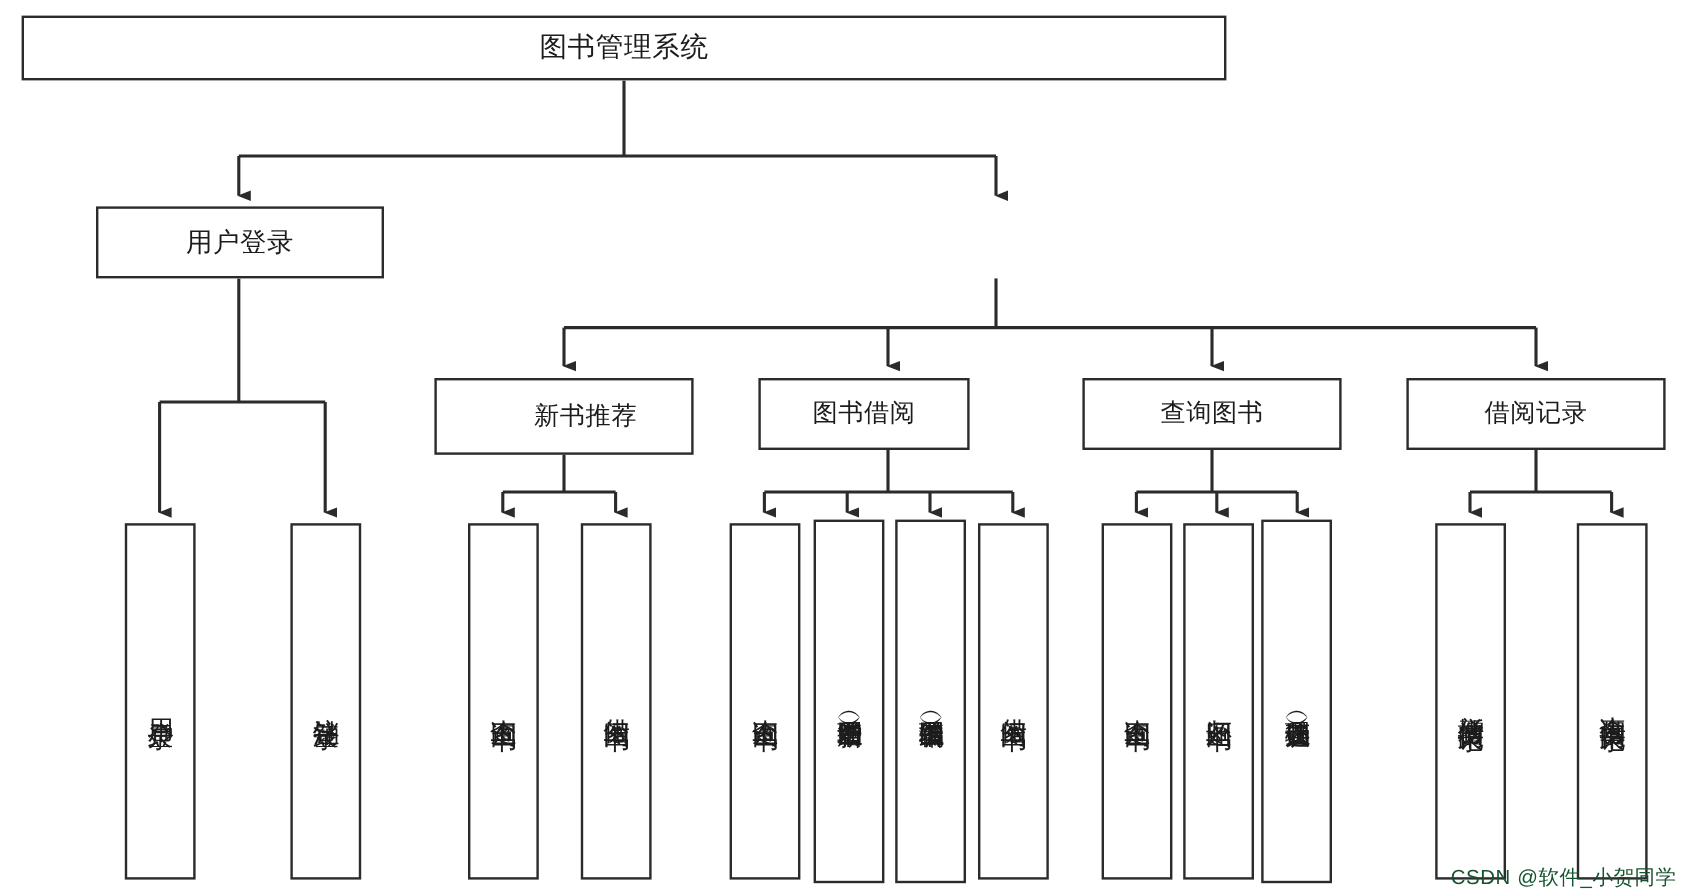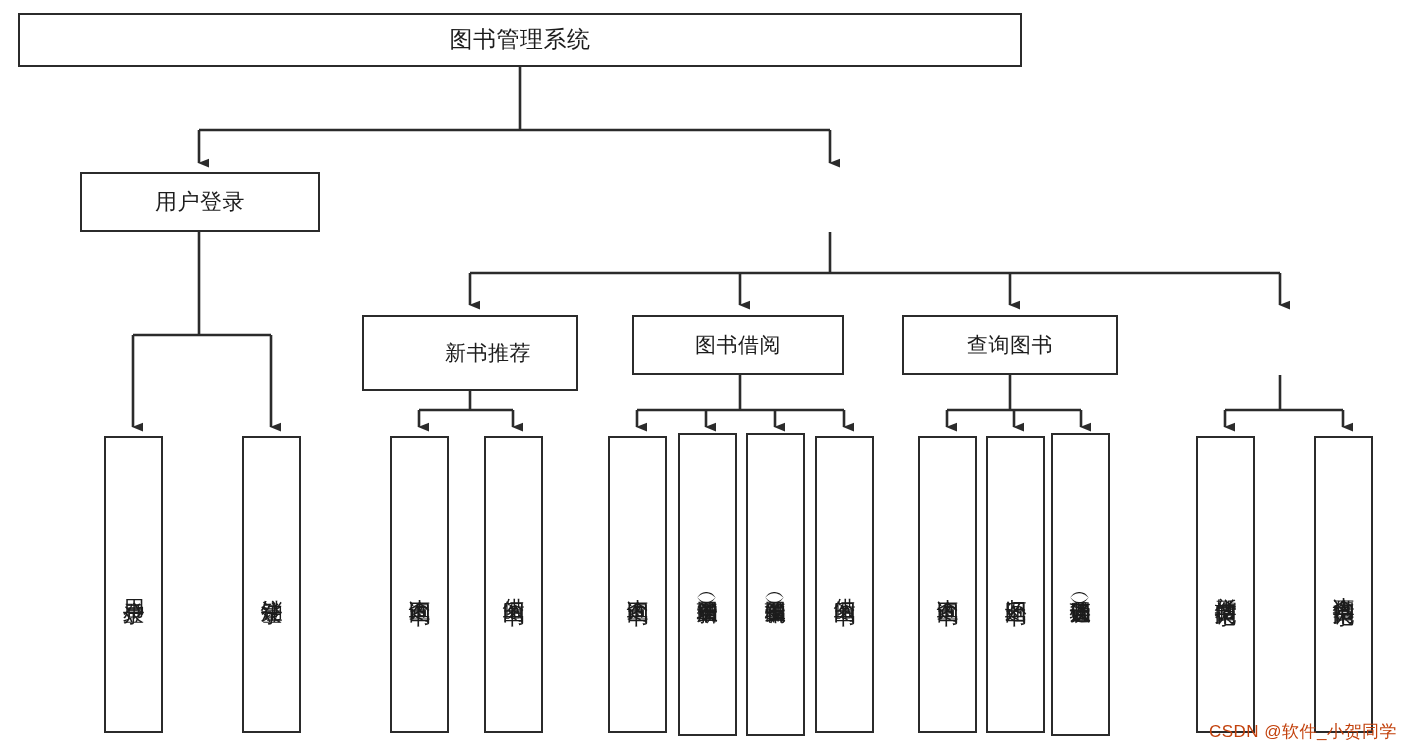--- a/index.html
+++ b/index.html
@@ -67,21 +67,21 @@
   .node.leaf.tight .node-label {
     font-size: 21px;
     letter-spacing: 0px;
   }
 
   #watermark {
     position: absolute;
     right: 8px;
     bottom: 4px;
     font-size: 17px;
-    color: #c2410c;
+    color: #14532d;
     letter-spacing: 0.5px;
     user-select: none;
     white-space: nowrap;
   }
 </style>
 </head>
 <body>
 
 <div id="diagram-root">
 
@@ -138,32 +138,35 @@
 
   <div class="node level-root" style="left:18px; top:13px; width:1004px; height:54px;">
     <span class="node-label">图书管理系统</span>
   </div>
 
   <div class="node level-1" style="left:80px; top:172px; width:240px; height:60px;">
     <span class="node-label">用户登录</span>
   </div>
 
 
-  <div class="node level-2" style="left:362px; top:315px; width:216px; height:76px;padding-left:36px;">
+  <div class="node level-2" style="left:362px; top:315px; width:216px; height:64px;padding-left:36px;">
     <span class="node-label">新书推荐</span>
   </div>
 
-  <div class="node level-2" style="left:632px; top:315px; width:212px; height:60px;">
+  <div class="node level-2" style="left:632px; top:315px; width:176px; height:60px;">
     <span class="node-label">图书借阅</span>
   </div>
 
   <div class="node level-2" style="left:902px; top:315px; width:216px; height:60px;">
     <span class="node-label">查询图书</span>
   </div>
 
+  <div class="node level-2" style="left:1172px; top:315px; width:216px; height:60px;">
+    <span class="node-label">借阅记录</span>
+  </div>
 
   <div class="node leaf" style="left:104px; top:436px; width:59px; height:297px;">
     <span class="node-label">用户登录</span>
   </div>
 
   <div class="node leaf" style="left:242px; top:436px; width:59px; height:297px;">
     <span class="node-label">注销登录</span>
   </div>
 
   <div class="node leaf" style="left:390px; top:436px; width:59px; height:297px;">

